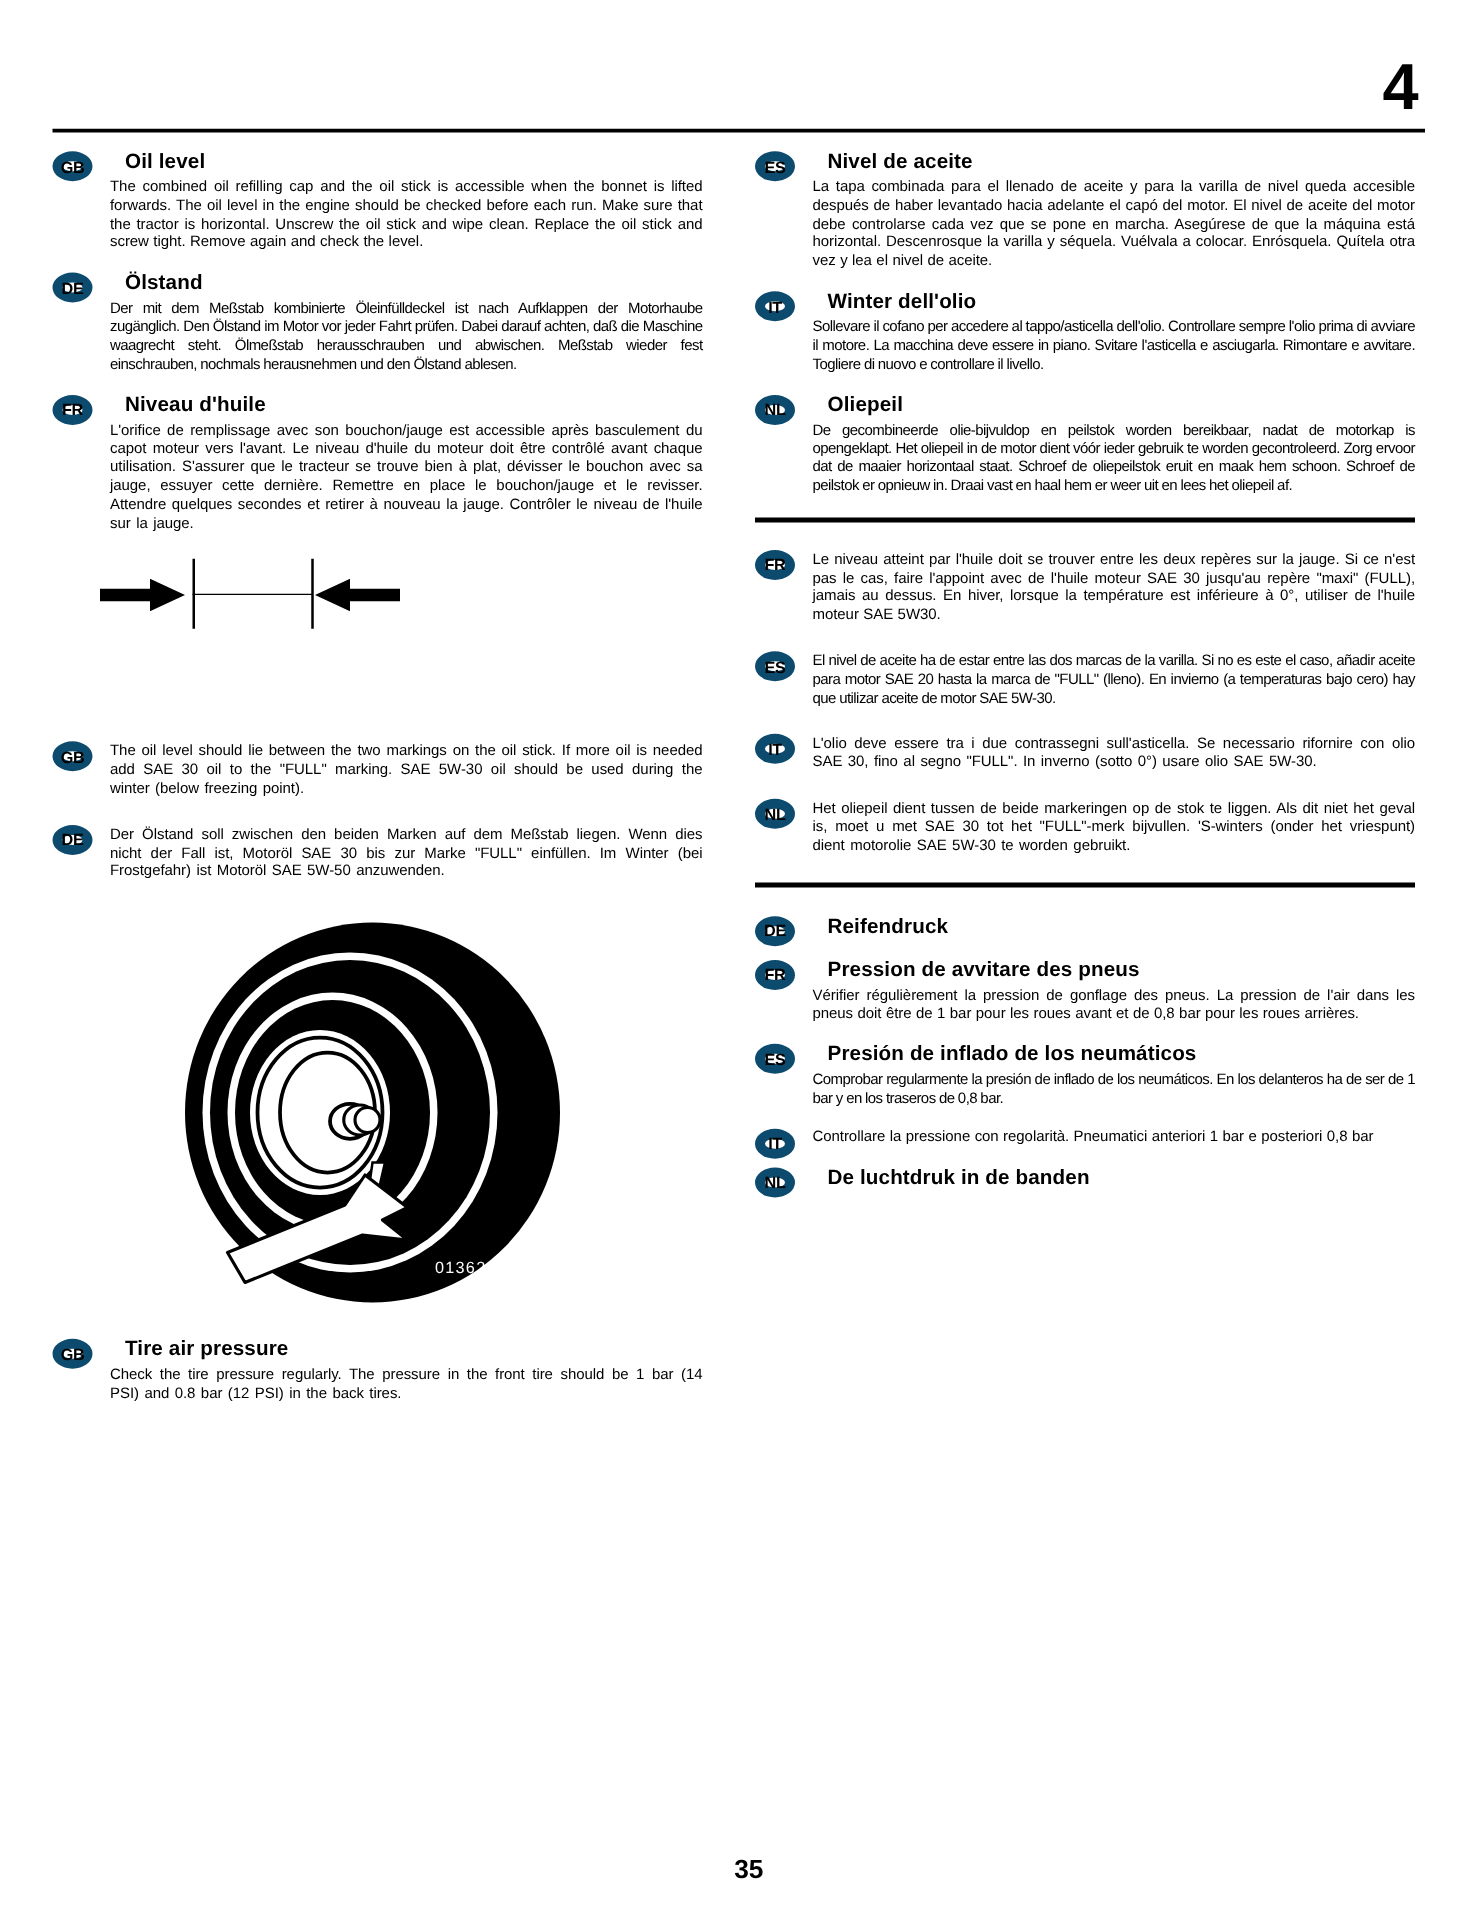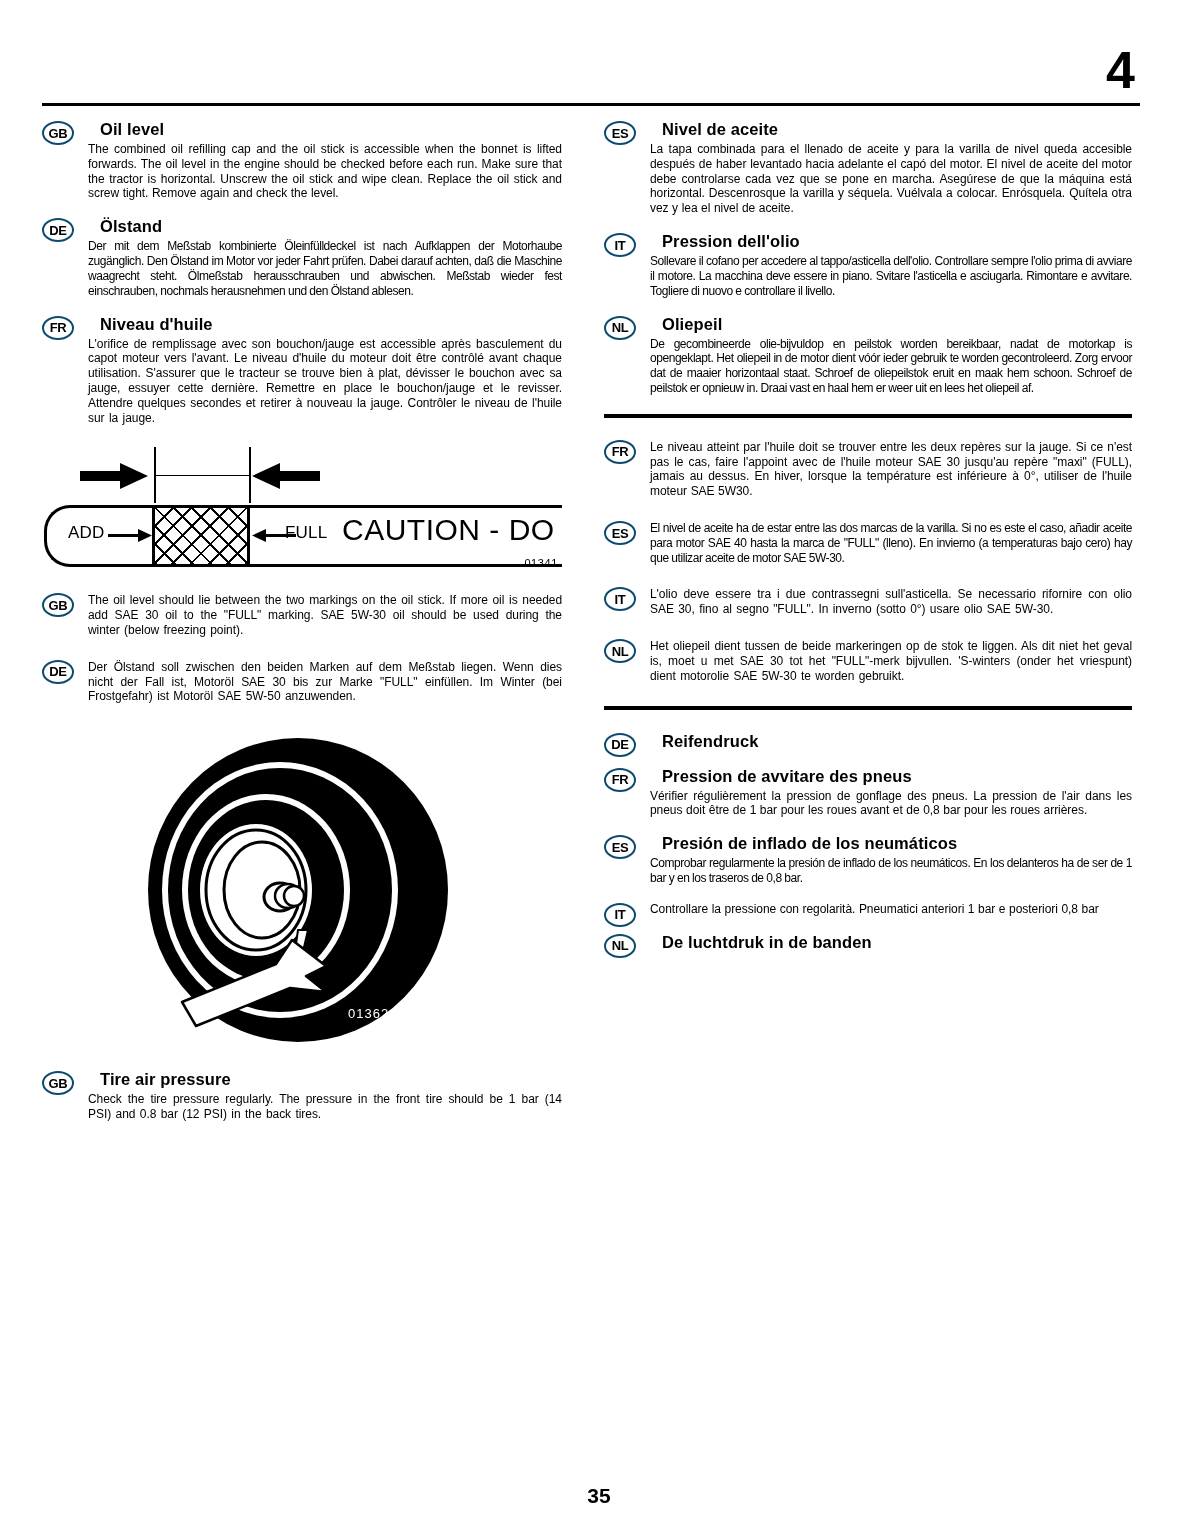--- a/index.html
+++ b/index.html
@@ -62,21 +62,21 @@
     position: relative;
     padding-left: 46px;
   }
 
   .flag {
     position: absolute;
     left: 0;
     top: 1px;
     width: 32px;
     height: 24px;
-    border: 2px solid #0c4a6e;
+    border: 8px solid #0c4a6e;
     border-radius: 50%;
     display: flex;
     align-items: center;
     justify-content: center;
     font-size: 13px;
     font-weight: bold;
     letter-spacing: -0.3px;
     box-sizing: border-box;
   }
   .flag.flag-body { top: 0px; }
@@ -264,37 +264,20 @@
           <div class="ds-tick right"></div>
           <div class="ds-hairline"></div>
           <svg class="ds-arrow a-left" viewBox="0 0 68 26">
             <path d="M0 8 H40 V0 L68 13 L40 26 V18 H0 Z" fill="#000"></path>
           </svg>
           <svg class="ds-arrow a-right" viewBox="0 0 68 26">
             <path d="M68 8 H28 V0 L0 13 L28 26 V18 H68 Z" fill="#000"></path>
           </svg>
         </div>
 
-        <div class="ds-stick">
-          <div class="ds-outline"></div>
-          <div class="ds-hatch"></div>
-
-          <span class="ds-label add">ADD</span>
-          <svg class="ds-inner-arrow ia-left" viewBox="0 0 44 13">
-            <path d="M0 5 H30 V0 L44 6.5 L30 13 V8 H0 Z" fill="#000"></path>
-          </svg>
-
-          <svg class="ds-inner-arrow ia-right" viewBox="0 0 44 13">
-            <path d="M44 5 H14 V0 L0 6.5 L14 13 V8 H44 Z" fill="#000"></path>
-          </svg>
-          <span class="ds-label full">FULL</span>
-
-          <span class="ds-caution">CAUTION - DO</span>
-          <span class="ds-fignum">01341</span>
-        </div>
       </div>
 
       <div class="para-block">
         <span class="flag flag-body">GB</span>
         <p class="sec-body wide">The oil level should lie between the two markings on the oil stick. If more oil is needed add SAE 30  oil to the "FULL" marking. SAE 5W-30 oil should be used during the winter (below freezing point).</p>
       </div>
 
       <div class="para-block">
         <span class="flag flag-body">DE</span>
         <p class="sec-body wide">Der Ölstand soll zwischen den beiden Marken auf dem Meßstab liegen. Wenn dies nicht der Fall ist, Motoröl SAE 30 bis zur Marke "FULL" einfüllen. Im Winter (bei Frostgefahr) ist Motoröl SAE 5W-50 anzuwenden.</p>
@@ -331,40 +314,40 @@
     <div class="col col-right">
 
       <div class="section">
         <span class="flag">ES</span>
         <div class="sec-title">Nivel de aceite</div>
         <p class="sec-body">La tapa combinada para el llenado de aceite y para la varilla de nivel queda accesible después de haber levantado hacia adelante el capó del motor. El nivel de aceite del motor debe controlarse cada vez que se pone en marcha. Asegúrese de que la máquina está horizontal. Descenrosque la varilla y séquela. Vuélvala a colocar. Enrósquela. Quítela otra vez y lea el nivel de aceite.</p>
       </div>
 
       <div class="section">
         <span class="flag">IT</span>
-        <div class="sec-title">Pression dell'olio</div>
+        <div class="sec-title">Winter dell'olio</div>
         <p class="sec-body narrow">Sollevare il cofano per accedere al tappo/asticella dell'olio. Controllare sempre l'olio prima di avviare il motore. La macchina deve essere in piano. Svitare l'asticella e asciugarla. Rimontare e avvitare. Togliere di nuovo e controllare il livello.</p>
       </div>
 
       <div class="section">
         <span class="flag">NL</span>
         <div class="sec-title">Oliepeil</div>
         <p class="sec-body narrow">De gecombineerde olie-bijvuldop en peilstok worden bereikbaar, nadat de motorkap is opengeklapt. Het oliepeil in de motor dient vóór ieder gebruik te worden gecontroleerd. Zorg ervoor dat de maaier horizontaal staat. Schroef de oliepeilstok eruit en maak hem schoon. Schroef de peilstok er opnieuw in. Draai vast en haal hem er weer uit en lees het oliepeil af.</p>
       </div>
 
       <div class="hr-thick"></div>
 
       <div class="para-block">
         <span class="flag flag-body">FR</span>
         <p class="sec-body">Le niveau atteint par l'huile doit se trouver entre les deux repères sur la jauge. Si ce n'est pas le cas, faire l'appoint avec de l'huile moteur SAE 30 jusqu'au repère "maxi" (FULL), jamais au dessus. En hiver, lorsque la température est inférieure à 0°, utiliser de l'huile moteur SAE  5W30.</p>
       </div>
 
       <div class="para-block">
         <span class="flag flag-body">ES</span>
-        <p class="sec-body narrow">El nivel de aceite ha de estar entre las dos marcas de la varilla. Si no es este el caso, añadir aceite para motor SAE 40 hasta la marca de "FULL" (lleno). En invierno (a temperaturas bajo cero) hay que utilizar aceite de motor SAE 5W-30.</p>
+        <p class="sec-body narrow">El nivel de aceite ha de estar entre las dos marcas de la varilla. Si no es este el caso, añadir aceite para motor SAE 20 hasta la marca de "FULL" (lleno). En invierno (a temperaturas bajo cero) hay que utilizar aceite de motor SAE 5W-30.</p>
       </div>
 
       <div class="para-block">
         <span class="flag flag-body">IT</span>
         <p class="sec-body wide">L'olio deve essere tra i due contrassegni sull'asticella. Se necessario rifornire con olio SAE 30, fino al segno "FULL". In inverno (sotto 0°) usare olio SAE 5W-30.</p>
       </div>
 
       <div class="para-block">
         <span class="flag flag-body">NL</span>
         <p class="sec-body wide">Het oliepeil dient tussen de beide markeringen op de stok te liggen. Als dit niet het geval is, moet u met SAE 30 tot het "FULL"-merk bijvullen. 'S-winters (onder het vriespunt) dient motorolie SAE 5W-30 te worden gebruikt.</p>

